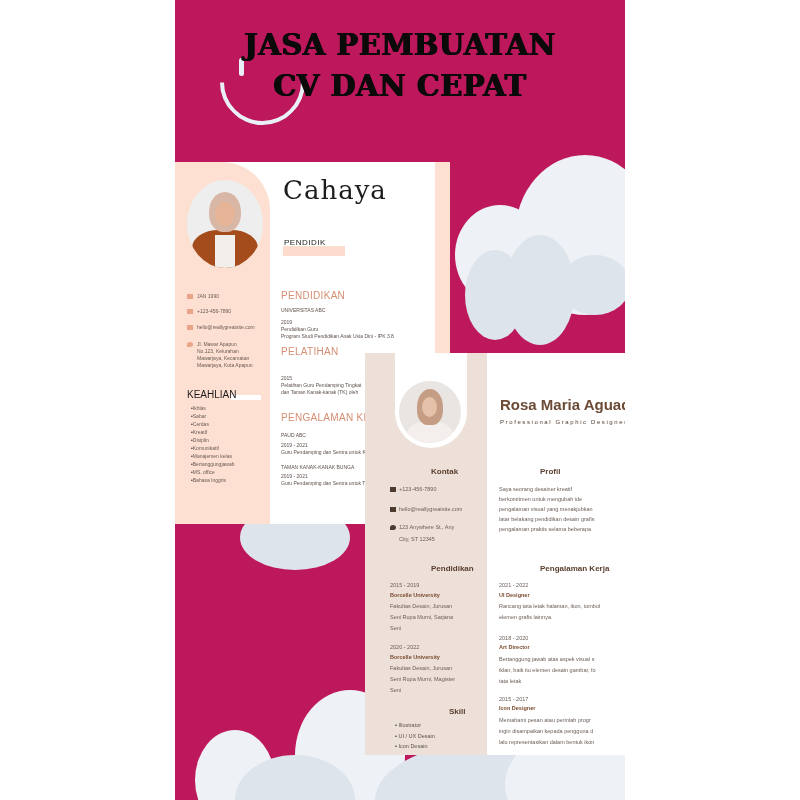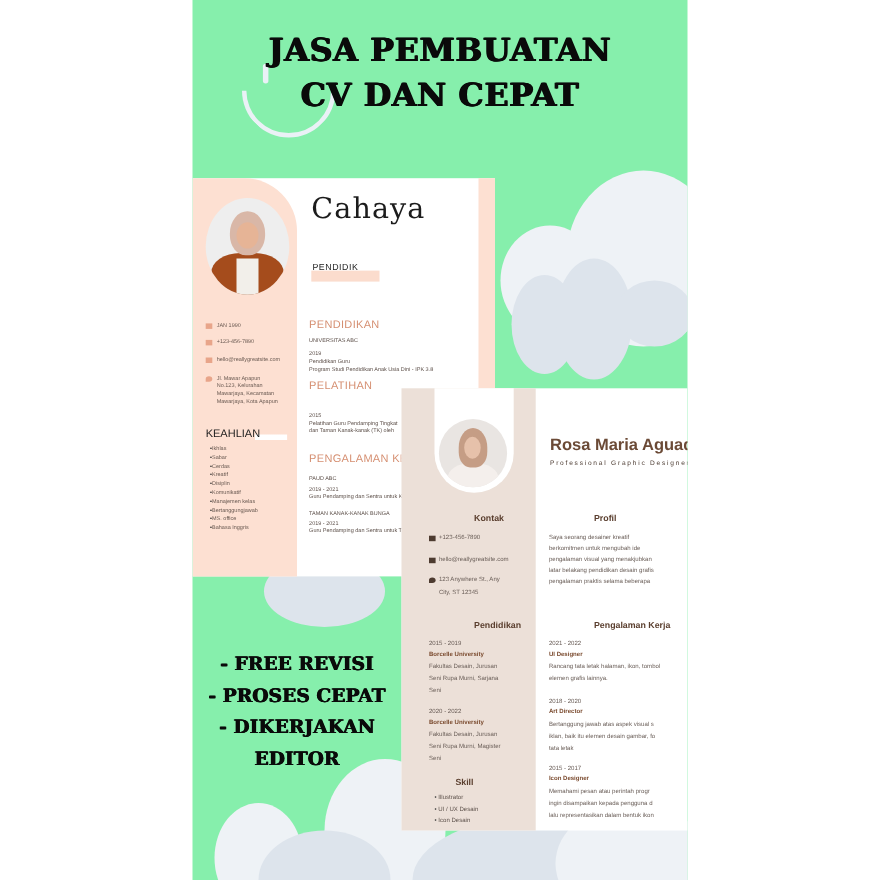--- a/index.html
+++ b/index.html
@@ -1,21 +1,21 @@
 <!DOCTYPE html>
 <html><head>
 <meta charset="utf-8">
 <style>
   * { box-sizing: border-box; margin: 0; padding: 0; }
   html, body { width: 800px; height: 800px; background: #ffffff; overflow: hidden; }
   body { position: relative; font-family: "Liberation Sans", sans-serif; }
 
   .poster {
     position: absolute; left: 175px; top: 0; width: 450px; height: 800px;
-    background: #86efac; overflow: hidden;
+    background: #be185d; overflow: hidden;
   }
   .cloud { position: absolute; border-radius: 50%; }
   .c-light { background: #eef2f6; }
   .c-mid { background: #dde4ec; }
   .smile {
     position: absolute; left: 45px; top: 40px; width: 85px; height: 85px;
     border: 4px solid #eaf1f6; border-radius: 50%;
     border-top-color: transparent; border-right-color: transparent;
     transform: rotate(-45deg);
   }
@@ -225,21 +225,21 @@
     <div class="cv2-b" style="left:25px;top:239px;">Borcelle University</div>
     <div class="cv2-t" style="left:25px;top:248px;">Fakultas Desain, Jurusan</div>
     <div class="cv2-t" style="left:25px;top:259px;">Seni Rupa Murni, Sarjana</div>
     <div class="cv2-t" style="left:25px;top:270px;">Seni</div>
     <div class="cv2-t" style="left:25px;top:289px;">2020 - 2022</div>
     <div class="cv2-b" style="left:25px;top:301px;">Borcelle University</div>
     <div class="cv2-t" style="left:25px;top:310px;">Fakultas Desain, Jurusan</div>
     <div class="cv2-t" style="left:25px;top:321px;">Seni Rupa Murni, Magister</div>
     <div class="cv2-t" style="left:25px;top:332px;">Seni</div>
 
-    <div class="cv2-h" style="left:8px;top:354px;">Skill</div>
+    <div class="cv2-h" style="left:43px;top:354px;">Skill</div>
     <ul class="cv2-skills">
       <li>Illustrator</li>
       <li>UI / UX Desain</li>
       <li>Icon Desain</li>
     </ul>
 
     <div class="cv2-h" style="left:134px;top:114px;">Profil</div>
     <div class="cv2-t" style="left:134px;top:131px;">Saya seorang desainer kreatif</div>
     <div class="cv2-t" style="left:134px;top:141px;">berkomitmen untuk mengubah ide</div>
     <div class="cv2-t" style="left:134px;top:151px;">pengalaman visual yang menakjubkan</div>
@@ -256,19 +256,13 @@
     <div class="cv2-t" style="left:134px;top:301px;">Bertanggung jawab atas aspek visual s</div>
     <div class="cv2-t" style="left:134px;top:312px;">iklan, baik itu elemen desain gambar, fo</div>
     <div class="cv2-t" style="left:134px;top:323px;">tata letak</div>
     <div class="cv2-t" style="left:134px;top:341px;">2015 - 2017</div>
     <div class="cv2-b" style="left:134px;top:352px;">Icon Designer</div>
     <div class="cv2-t" style="left:134px;top:362px;">Memahami pesan atau perintah progr</div>
     <div class="cv2-t" style="left:134px;top:373px;">ingin disampaikan kepada pengguna d</div>
     <div class="cv2-t" style="left:134px;top:384px;">lalu representasikan dalam bentuk ikon</div>
   </div>
 
-  <div class="perks">
-    <div>- FREE REVISI</div>
-    <div>- PROSES CEPAT</div>
-    <div>- DIKERJAKAN</div>
-    <div>EDITOR</div>
-  </div>
 </div>
 
 </body></html>

